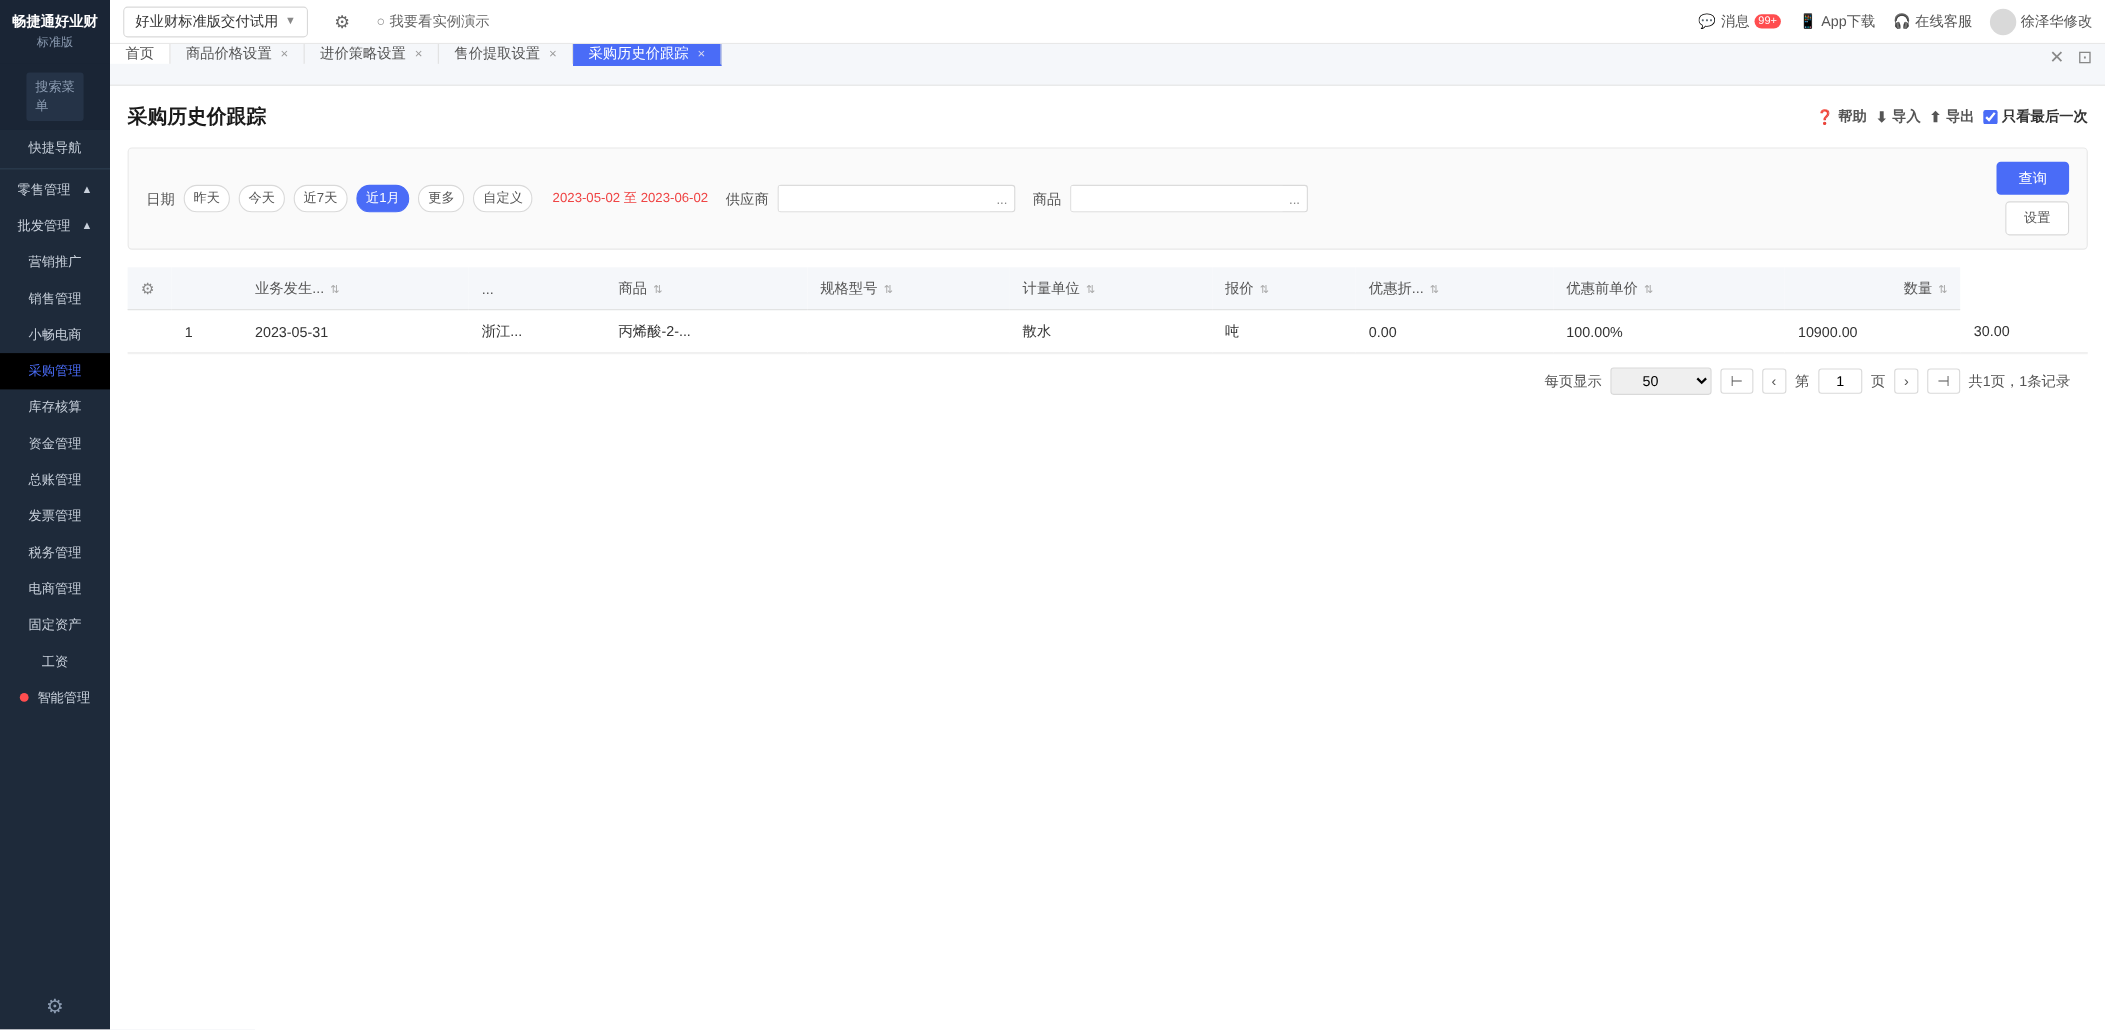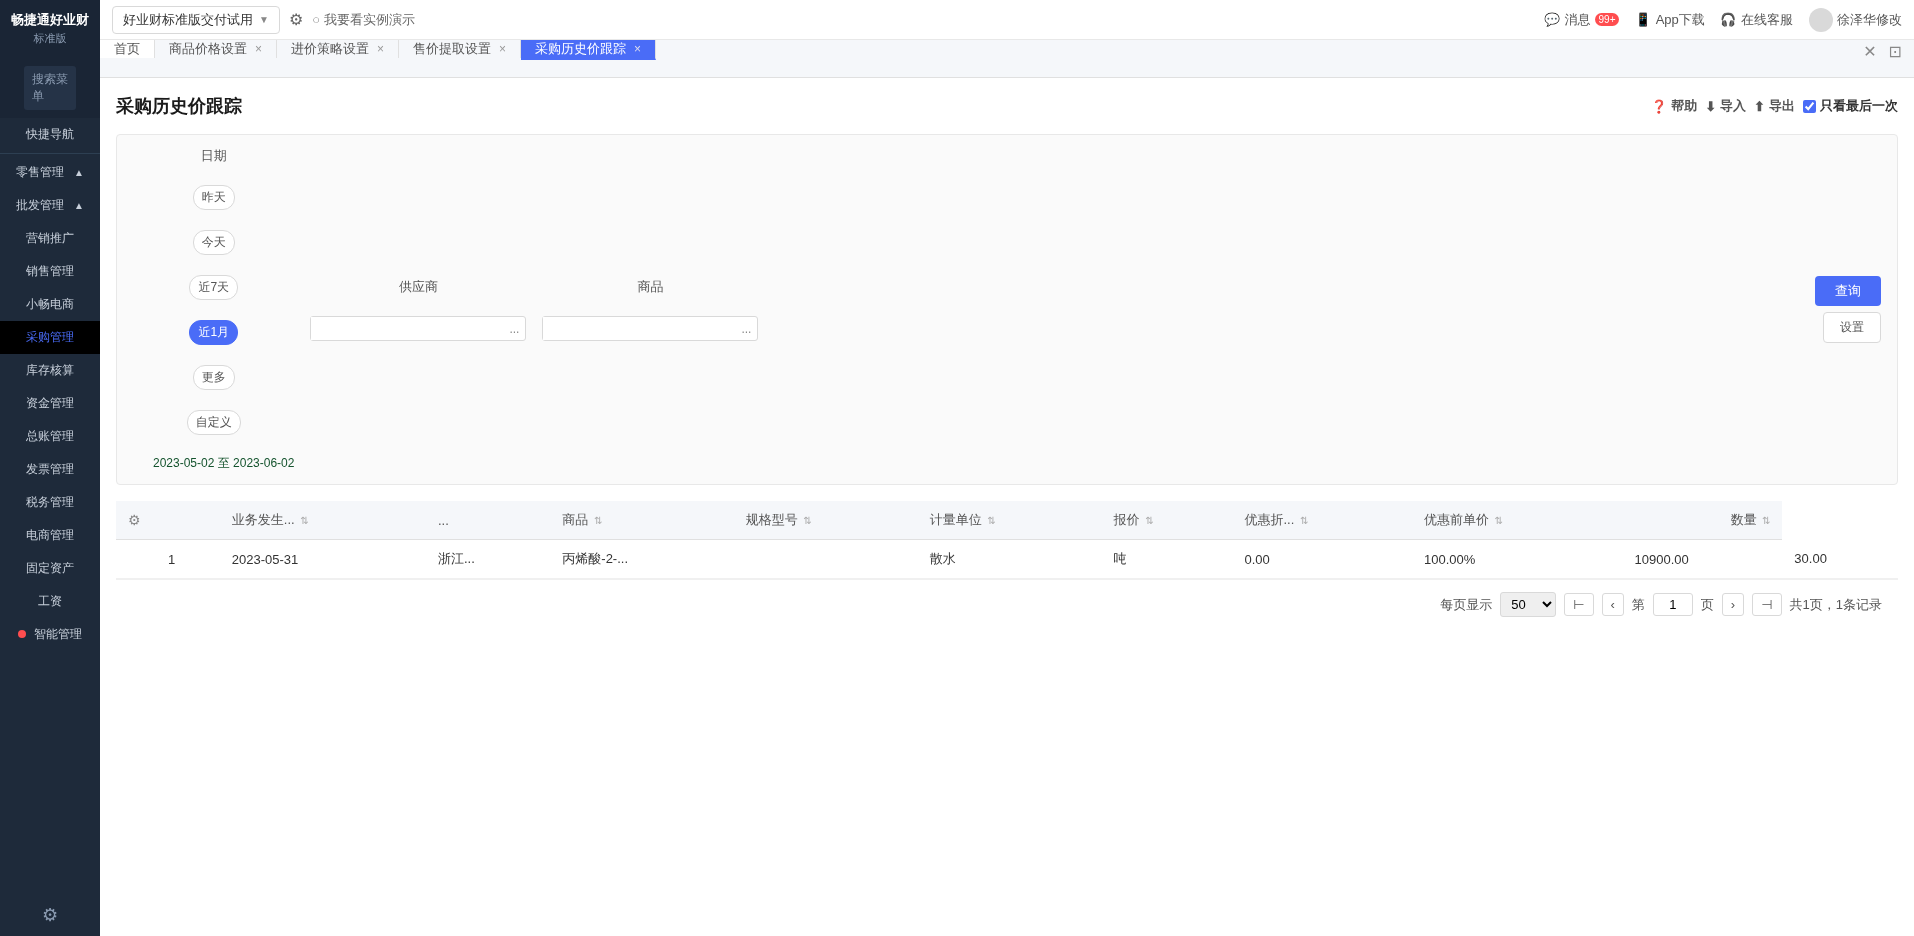--- a/index.html
+++ b/index.html
@@ -16,21 +16,21 @@
     .sidebar-nav-item.has-arrow { justify-content: space-between; padding-left: 16px; padding-right: 16px; }
     .sidebar-divider { height: 1px; background: #2d3f52; margin: 2px 0; }
     .sidebar-bottom { margin-top: auto; padding: 10px; text-align: center; }
     .sidebar-bottom-icon { color: #8a9ab0; cursor: pointer; font-size: 18px; }
     .dot-red { width: 8px; height: 8px; background: #ff4d4f; border-radius: 50%; display: inline-block; margin-right: 4px; }
 
     
     .main { flex: 1; display: flex; flex-direction: column; overflow: hidden; }
 
     
-    .topbar { height: 40px; background: #fff; border-bottom: 1px solid #e8e8e8; display: flex; align-items: center; padding: 0 12px; gap: 9px; flex-shrink: 0; }
+    .topbar { height: 40px; background: #fff; border-bottom: 1px solid #e8e8e8; display: flex; align-items: center; padding: 0 12px; gap: 24px; flex-shrink: 0; }
     .topbar-selector { display: flex; align-items: center; gap: 6px; border: 1px solid #d9d9d9; border-radius: 4px; padding: 4px 10px; font-size: 13px; cursor: pointer; }
     .topbar-selector .arrow { font-size: 10px; color: #888; }
     .topbar-settings-icon { color: #666; cursor: pointer; font-size: 16px; }
     .topbar-demo { display: flex; align-items: center; gap: 4px; color: #666; font-size: 13px; cursor: pointer; }
     .topbar-demo-icon { color: #888; }
     .topbar-right { margin-left: auto; display: flex; align-items: center; gap: 16px; }
     .topbar-right-item { display: flex; align-items: center; gap: 4px; font-size: 13px; color: #555; cursor: pointer; }
     .badge { background: #ff4d4f; color: #fff; font-size: 10px; padding: 1px 4px; border-radius: 8px; }
     .avatar { width: 24px; height: 24px; background: #d9d9d9; border-radius: 50%; display: inline-block; }
 
@@ -47,45 +47,45 @@
     .page-content { flex: 1; background: #fff; overflow-y: auto; padding: 16px; }
     .page-title { font-size: 18px; font-weight: bold; color: #1a1a1a; margin-bottom: 16px; display: flex; align-items: center; justify-content: space-between; }
     .page-title-actions { display: flex; align-items: center; gap: 8px; font-size: 13px; }
     .title-action-btn { display: flex; align-items: center; gap: 4px; color: #555; cursor: pointer; font-size: 13px; }
     .checkbox-label { display: flex; align-items: center; gap: 4px; font-size: 13px; color: #333; }
     .checkbox-label input { accent-color: #4a6cf7; }
 
     
     .filter-bar { background: #fafafa; border: 1px solid #e8e8e8; border-radius: 4px; padding: 12px 16px; margin-bottom: 16px; }
     .filter-row { display: flex; align-items: center; gap: 16px; flex-wrap: wrap; }
-    .filter-item { display: flex; align-items: center; gap: 20px; flex-direction: column; }
+    .filter-item { display: flex; align-items: center; gap: 8px; }
     .filter-label { color: #555; font-size: 13px; white-space: nowrap; }
     .date-btn { padding: 3px 8px; border-radius: 12px; border: 1px solid #d9d9d9; background: #fff; font-size: 12px; cursor: pointer; color: #555; }
     .date-btn.active { background: #4a6cf7; color: #fff; border-color: #4a6cf7; }
-    .date-range-text { font-size: 12px; color: #14532d; margin-left: 20px; }
+    .date-range-text { font-size: 12px; color: #ef4444; margin-left: 10px; }
     .filter-input-wrap { display: flex; align-items: center; border: 1px solid #d9d9d9; border-radius: 3px; background: #fff; min-width: 180px; }
     .filter-input { border: none; outline: none; padding: 4px 8px; font-size: 13px; flex: 1; min-width: 120px; }
     .filter-more { color: #888; font-size: 12px; cursor: pointer; padding: 4px 6px; }
     .query-btn { background: #4a6cf7; color: #fff; border: none; border-radius: 4px; padding: 6px 20px; font-size: 13px; cursor: pointer; }
     .settings-btn { background: #fff; color: #555; border: 1px solid #d9d9d9; border-radius: 4px; padding: 6px 16px; font-size: 12px; cursor: pointer; }
     .filter-right { margin-left: auto; display: flex; flex-direction: column; gap: 6px; align-items: flex-end; }
 
     
     .data-table { width: 100%; border-collapse: collapse; font-size: 13px; }
     .data-table th { background: #f5f7fa; border-bottom: 1px solid #e0e0e0; padding: 10px 12px; text-align: left; color: #555; font-weight: normal; white-space: nowrap; }
     .data-table th.sortable { cursor: pointer; }
     .data-table td { border-bottom: 1px solid #f0f0f0; padding: 10px 12px; color: #333; white-space: nowrap; }
     .sort-icon { font-size: 10px; color: #aaa; margin-left: 2px; }
     .col-settings { width: 40px; text-align: center; }
     .gear-icon-cell { color: #888; cursor: pointer; font-size: 14px; }
 
     
     .pagination { display: flex; align-items: center; justify-content: flex-end; padding: 12px 16px; gap: 8px; font-size: 13px; color: #555; border-top: 1px solid #f0f0f0; }
     .pagination-label { color: #555; }
-    .pagination-select { border: 1px solid #d9d9d9; border-radius: 3px; padding: 3px 6px; font-size: 13px; }
+    .pagination-select { border: 1px solid #d9d9d9; border-radius: 3px; padding: 3px 24px; font-size: 13px; }
     .pagination-btn { border: 1px solid #d9d9d9; background: #fff; border-radius: 3px; padding: 3px 8px; cursor: pointer; color: #555; font-size: 13px; }
     .pagination-btn:disabled { color: #ccc; cursor: default; }
     .pagination-input { width: 40px; border: 1px solid #d9d9d9; border-radius: 3px; padding: 3px 6px; text-align: center; font-size: 13px; }
     .pagination-info { color: #555; }
   </style>
 </head>
 <body>
 
 <div class="sidebar">
   <div class="sidebar-logo">

